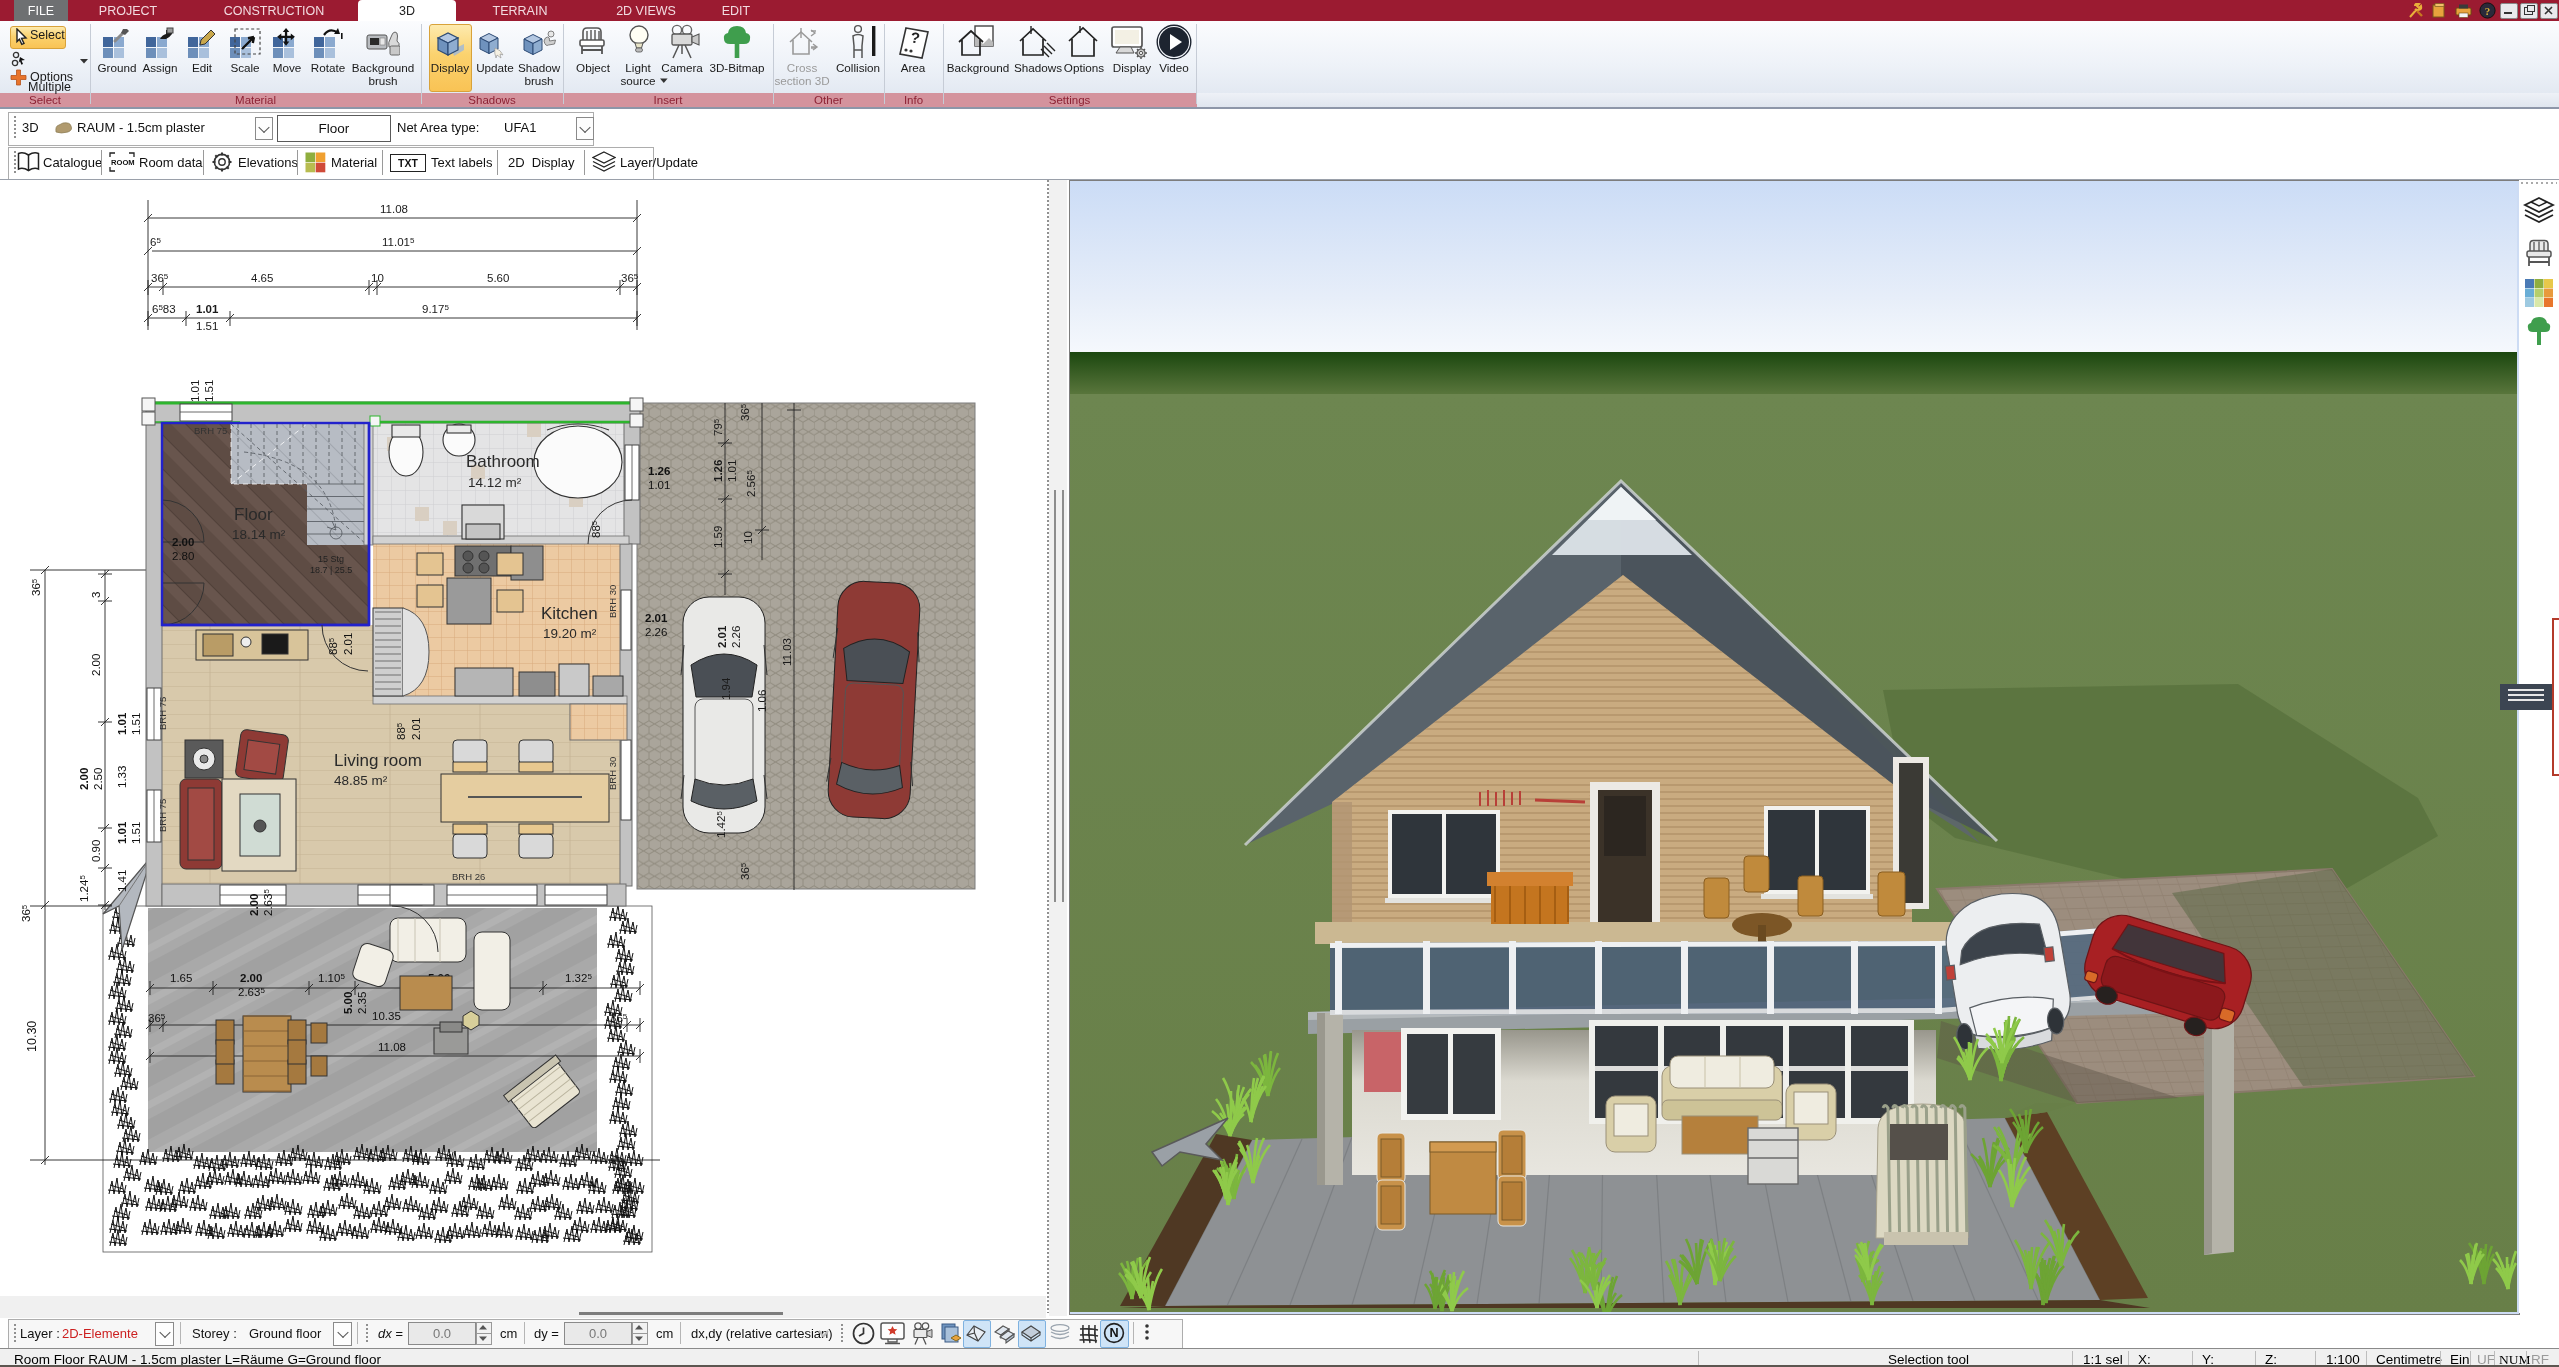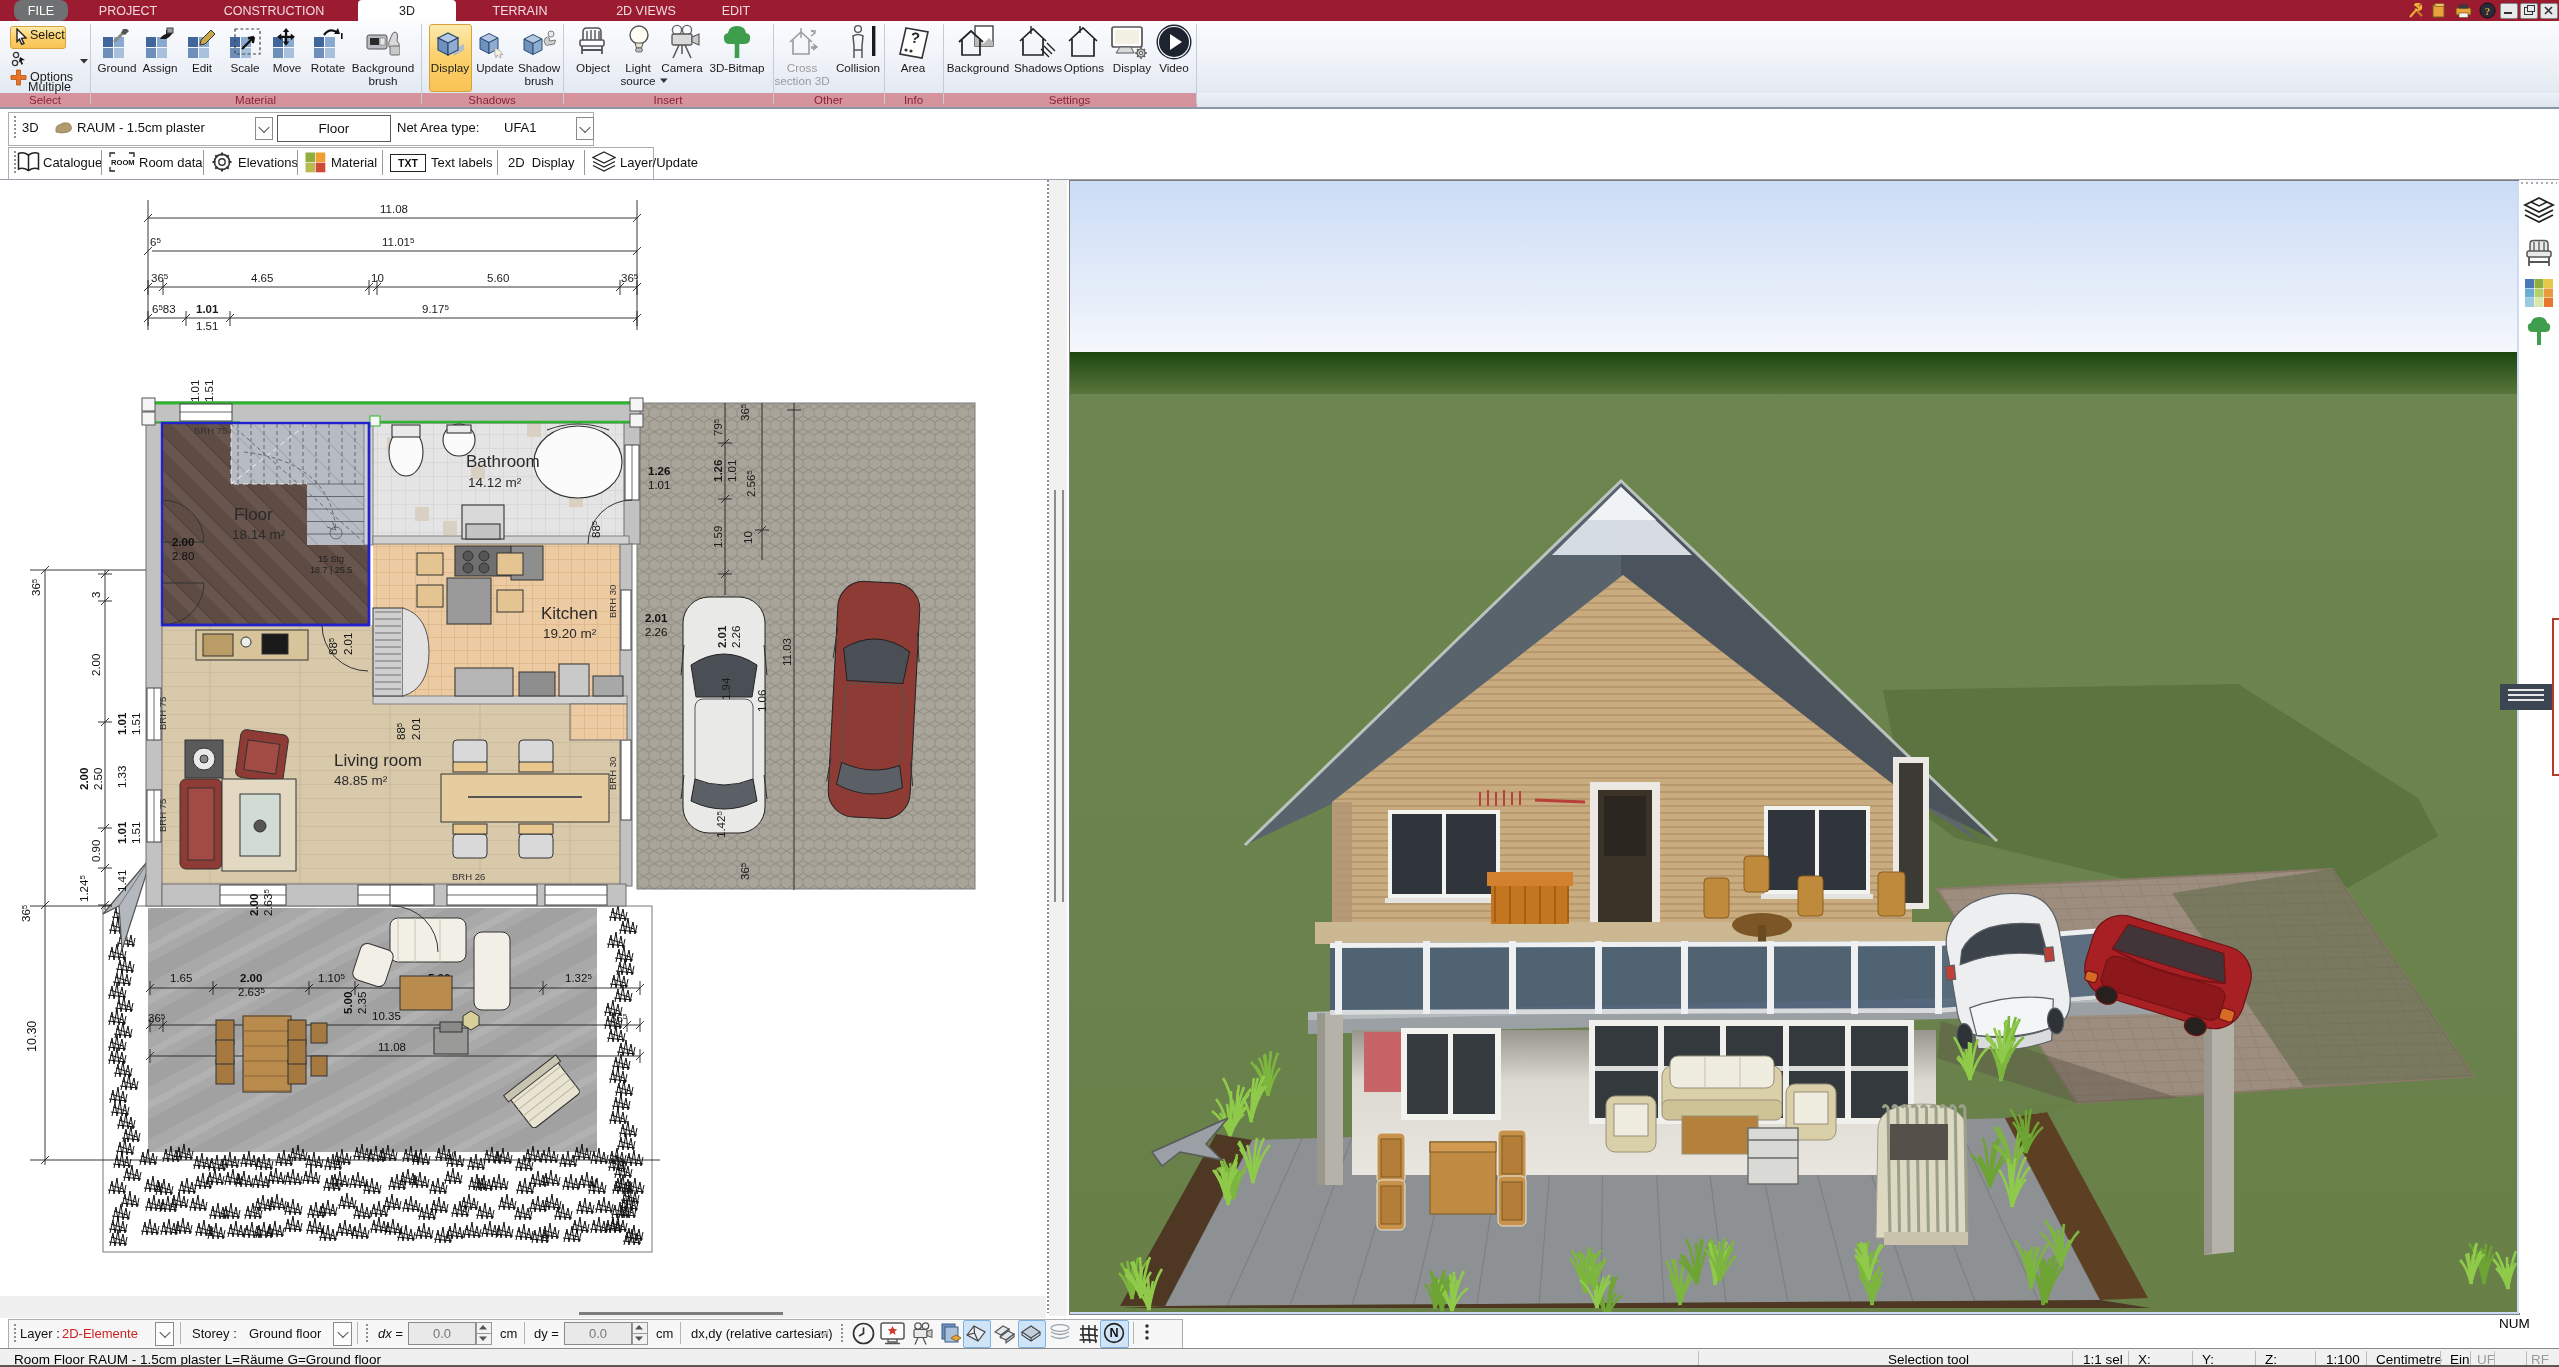--- a/index.html
+++ b/index.html
@@ -1,21 +1,21 @@
 <!DOCTYPE html>
 <html><head>
 <meta charset="utf-8">
 <style>
   html,body{margin:0;padding:0;background:#fff;}
   #root{position:relative;width:2559px;height:1367px;overflow:hidden;
         font-family:"Liberation Sans",sans-serif;background:#fff;}
   .abs{position:absolute;}
   
   #tabbar{position:absolute;left:0;top:0;width:2559px;height:21px;background:#9b1b31;}
-  .tab{position:absolute;top:0;height:21px;line-height:22px;color:#f2dbe0;font-size:12.5px;text-align:center;border-radius:8px;}
+  .tab{position:absolute;top:0;height:21px;line-height:22px;color:#f2dbe0;font-size:12.5px;text-align:center;}
   #tab-file{left:14px;width:54px;background:#6e7072;color:#fff;}
   #tab-3d{background:#ffffff;color:#222;border-radius:4px 4px 0 0;height:23px;}
   
   #ribbon{position:absolute;left:0;top:21px;width:2559px;height:72px;
      background:linear-gradient(#fbfcfe,#eef2f8 60%,#e3e9f2);}
   #ribcap{position:absolute;left:0;top:93px;width:1197px;height:14px;background:#d4939d;}
   #ribcap2{position:absolute;left:0;top:93px;width:2559px;height:14px;
      background:linear-gradient(#eef1f7,#dfe5ee);}
   .gcap{position:absolute;top:93px;height:14px;line-height:14px;text-align:center;
         color:#8d2133;font-size:11.5px;}
@@ -1858,18 +1858,18 @@
     <div class="abs" style="left:2265px;top:1352px;">Z:</div>
     <div class="ssep" style="left:2315px;top:1351px;"></div>
     <div class="abs" style="left:2326px;top:1352px;">1:100</div>
     <div class="ssep" style="left:2366px;top:1351px;"></div>
     <div class="abs" style="left:2376px;top:1352px;">Centimetre</div>
     <div class="ssep" style="left:2440px;top:1351px;"></div>
     <div class="abs" style="left:2450px;top:1352px;">Ein</div>
     <div class="ssep" style="left:2470px;top:1351px;"></div>
     <div class="abs" style="left:2477px;top:1352px;color:#9a9a9a;">UF</div>
     <div class="ssep" style="left:2494px;top:1351px;"></div>
-    <div class="abs" style="left:2499px;top:1316px;">NUM</div>
+    <div class="abs" style="left:2499px;top:1352px;font-family:Liberation Serif, serif;">NUM</div>
     <div class="ssep" style="left:2526px;top:1351px;"></div>
     <div class="abs" style="left:2531px;top:1352px;color:#9a9a9a;">RF</div>
   </div>
   <div class="abs" style="left:0;top:1365px;width:2559px;height:2px;background:#5c5650;"></div>
 </div>
 
 </body></html>

